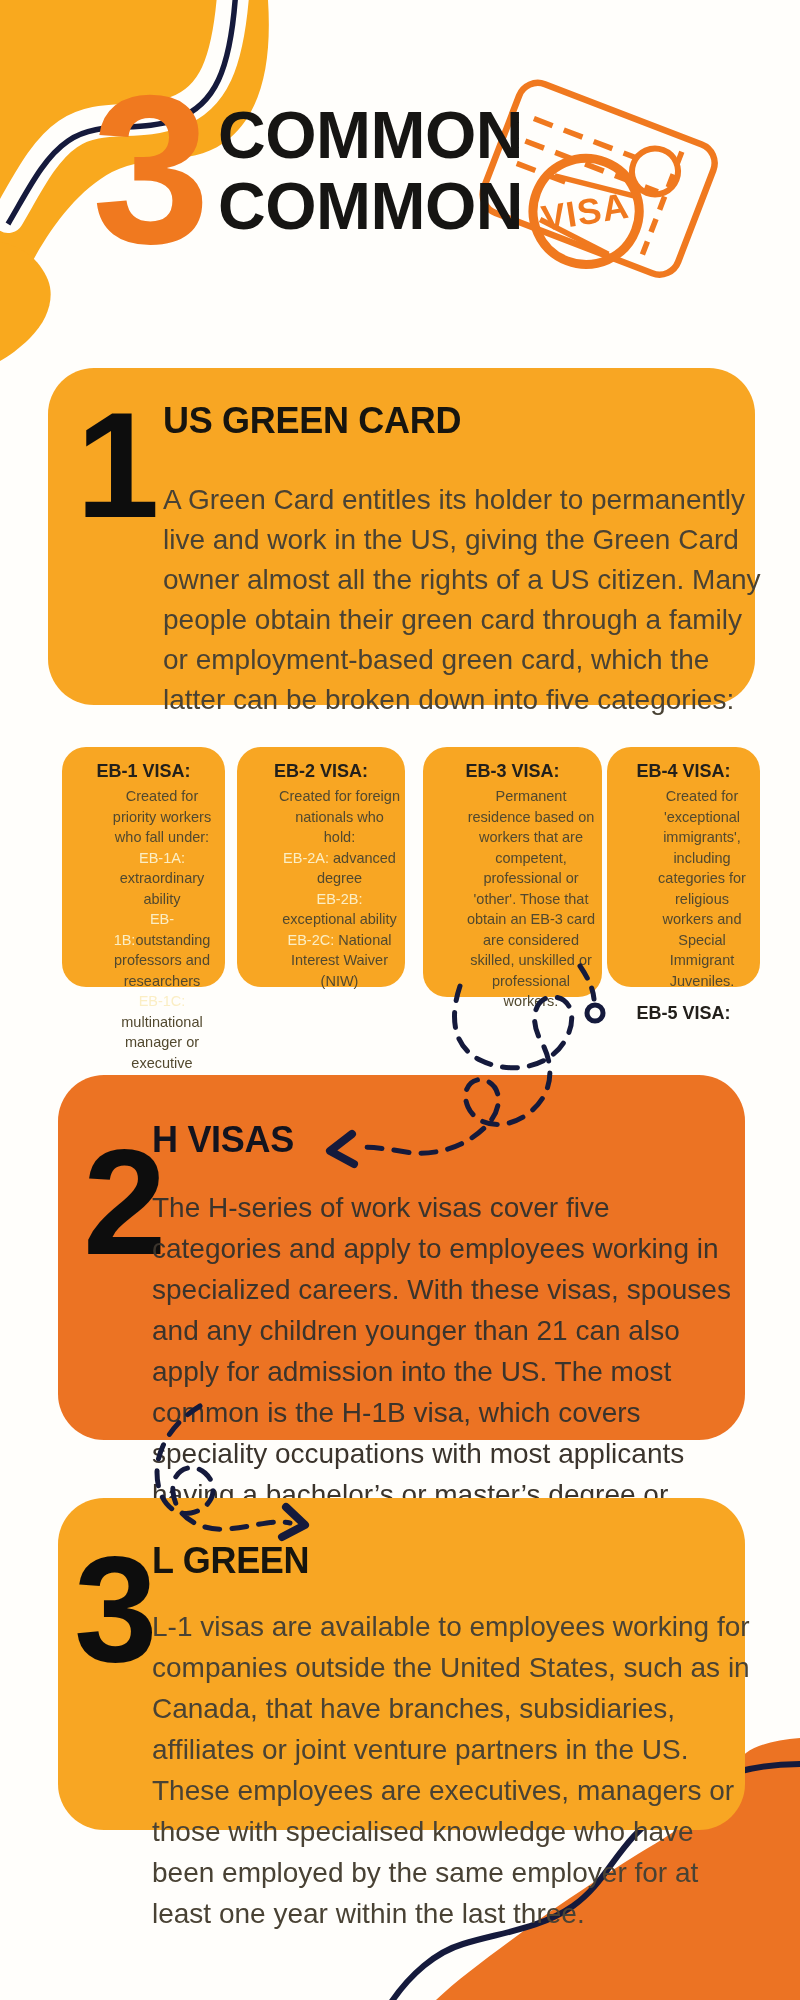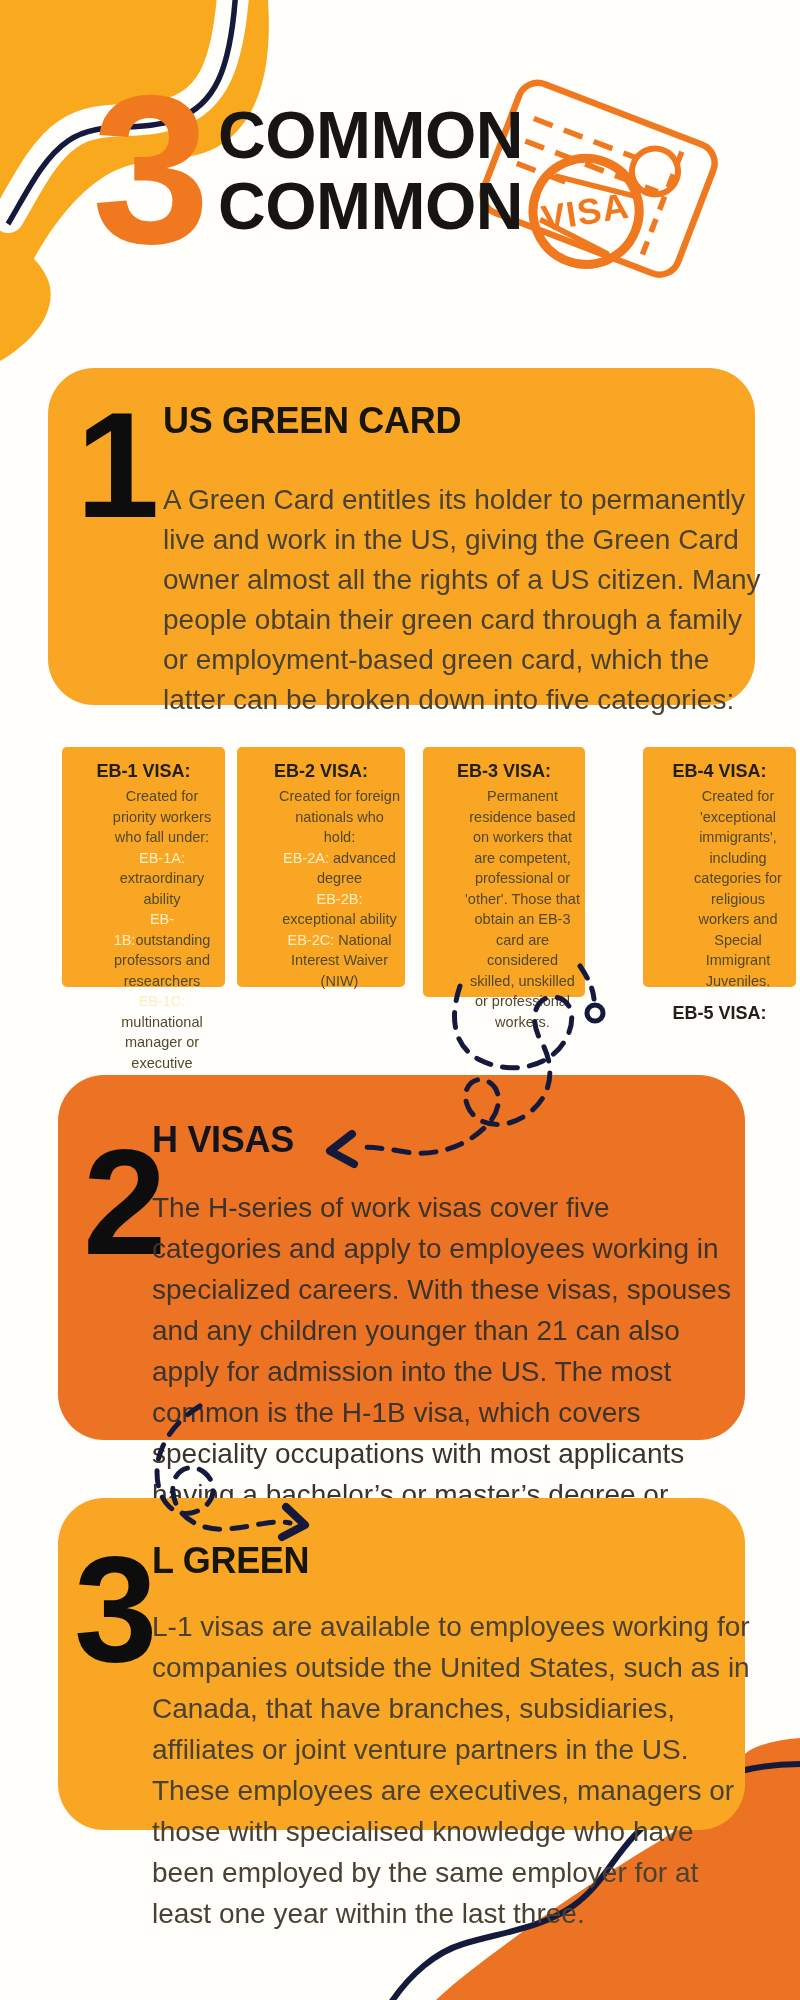--- a/index.html
+++ b/index.html
@@ -37,21 +37,21 @@
   }
   .card-body {
     position:absolute; font-size:28px; line-height:40px; color:#494234;
   }
   .card.orange .card-body { color:#3B342C; line-height:41px; }
   .card.orange .card-title { color:#14141E; }
 
   
   .eb-card {
     position:absolute; top:747px; height:240px; background:#F8A623;
-    border-radius:5px; z-index:1; padding:14px 5px 8px 5px;
+    border-radius:24px; z-index:1; padding:14px 5px 8px 5px;
     text-align:center; color:#52492F;
   }
   .eb-title { font-size:18px; font-weight:800; color:#23201B; margin-bottom:4px; }
   .eb-body  { font-size:14.5px; line-height:20.5px;margin-left:37px; }
   .eb-label { color:#FBEEC4; }
   .eb-title2 { margin-top:12px; }
 </style>
 </head>
 <body>
 
@@ -112,26 +112,26 @@
   <div class="eb-card" style="left:237px; width:168px;">
     <div class="eb-title">EB-2 VISA:</div>
     <div class="eb-body">
       <div>Created for foreign nationals who hold:</div>
       <div><span class="eb-label">EB-2A:</span><span> advanced degree</span></div>
       <div><span class="eb-label">EB-2B:</span><span> exceptional ability</span></div>
       <div><span class="eb-label">EB-2C:</span><span> National Interest Waiver (NIW)</span></div>
     </div>
   </div>
 
-  <div class="eb-card" style="left:423px; width:162px; height:250px;">
+  <div class="eb-card" style="left:423px; width:179px; height:250px;">
     <div class="eb-title">EB-3 VISA:</div>
     <div class="eb-body">Permanent residence based on workers that are competent, professional or 'other'. Those that obtain an EB-3 card are considered skilled, unskilled or professional workers.</div>
   </div>
 
-  <div class="eb-card" style="left:643px; width:153px;">
+  <div class="eb-card" style="left:607px; width:153px;">
     <div class="eb-title">EB-4 VISA:</div>
     <div class="eb-body">Created for 'exceptional immigrants', including categories for religious workers and Special Immigrant Juveniles.</div>
     <div class="eb-title eb-title2">EB-5 VISA:</div>
   </div>
 
   <div class="card orange" style="left:58px; top:1075px; width:687px; height:365px;">
     <div class="card-num" style="left:25px; top:52px;">2</div>
     <div class="card-title" style="left:94px; top:44px;">H VISAS</div>
     <div class="card-body" style="left:94px; top:112px; width:592px;">The H-series of work visas cover five categories and apply to employees working in specialized careers. With these visas, spouses and any children younger than 21 can also apply for admission into the US. The most common is the H-1B visa, which covers speciality occupations with most applicants having a bachelor’s or master’s degree or ample work experience.</div>
   </div>

